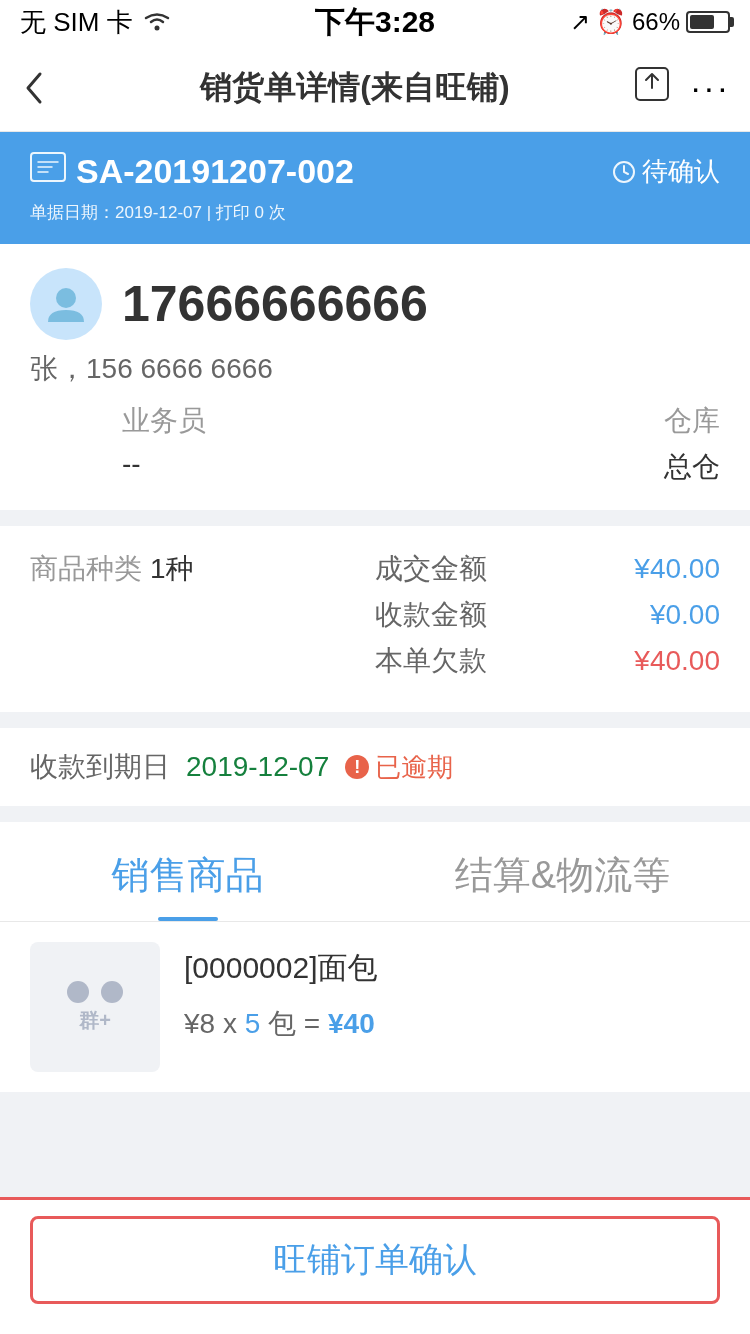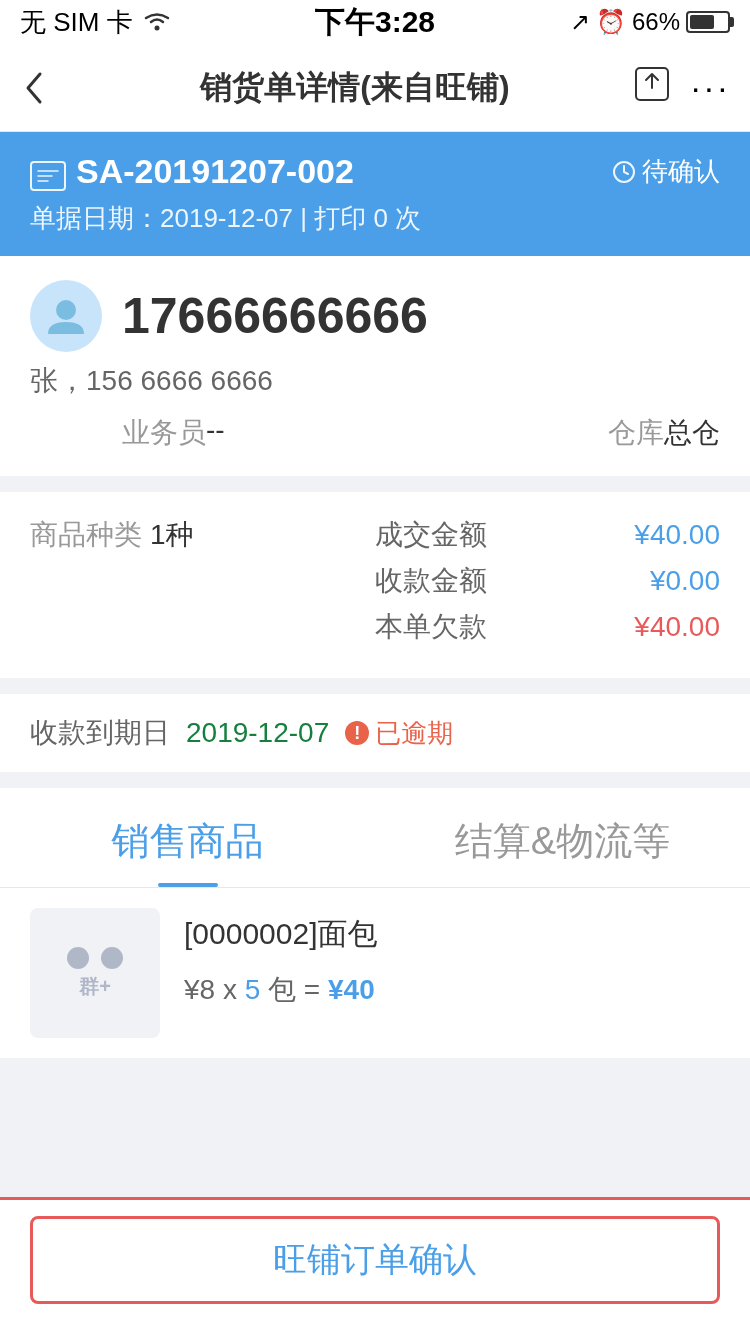--- a/index.html
+++ b/index.html
@@ -116,32 +116,32 @@
     .order-header-row1 {
       display: flex;
       justify-content: space-between;
       align-items: center;
     }
     .order-id {
       font-size: 34px;
       font-weight: 700;
       color: #fff;
       display: flex;
-      align-items: flex-end;
+      align-items: flex-start;
       gap: 10px;
     }
     .order-status {
       display: flex;
       align-items: center;
       gap: 6px;
       color: #fff;
       font-size: 26px;
     }
     .order-date {
-      font-size: 26px;
+      font-size: 17px;
       color: rgba(255,255,255,0.9);
     }
 
     
     .customer-section {
       background: #fff;
       padding: 24px 30px;
       margin-top: 0;
     }
     .customer-main {
@@ -173,21 +173,22 @@
     }
     .customer-meta {
       display: flex;
       justify-content: space-between;
       font-size: 28px;
       color: #666;
       margin-left: 92px;
     }
     .meta-item {
       display: flex;
-      gap: 0;
+      gap: 8px;
+      flex-direction: column;
     }
     .meta-label { color: #999; }
     .meta-value { color: #333; }
 
     
     .info-section {
       background: #fff;
       padding: 24px 30px;
       margin-top: 16px;
     }

